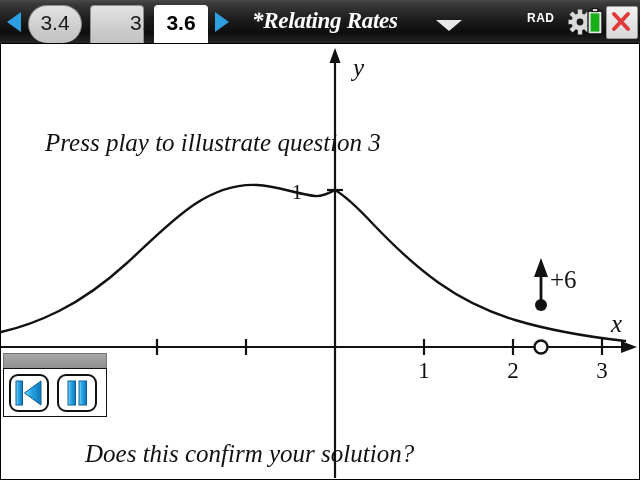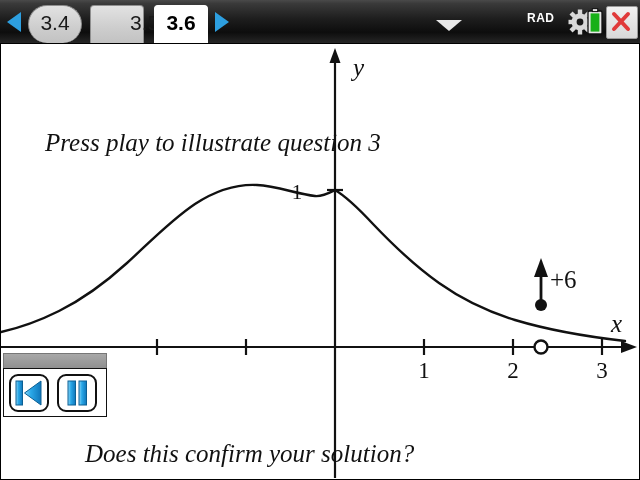--- a/index.html
+++ b/index.html
@@ -180,20 +180,21 @@
 
   <div id="titlebar">
 
     <div class="nav-arrow" id="nav-prev"></div>
     <div class="nav-arrow" id="nav-next"></div>
 
     <div class="tab inactive" id="tab-0">3.4</div>
     <div class="tab inactive" id="tab-1">3.5</div>
     <div class="tab active" id="tab-2">3.6</div>
 
+    <div id="doc-title">*Relating Rates</div>
     <div id="doc-menu-chevron"></div>
 
     <div id="angle-mode">RAD</div>
 
     <div id="gear-battery">
       <svg width="36" height="30" viewBox="0 0 36 30">
         <g>
           <circle cx="12" cy="15" r="8.5" fill="#d9d9d9"></circle>
           <g fill="#d9d9d9">
             <rect x="9.8" y="2.5" width="4.4" height="5"></rect>

